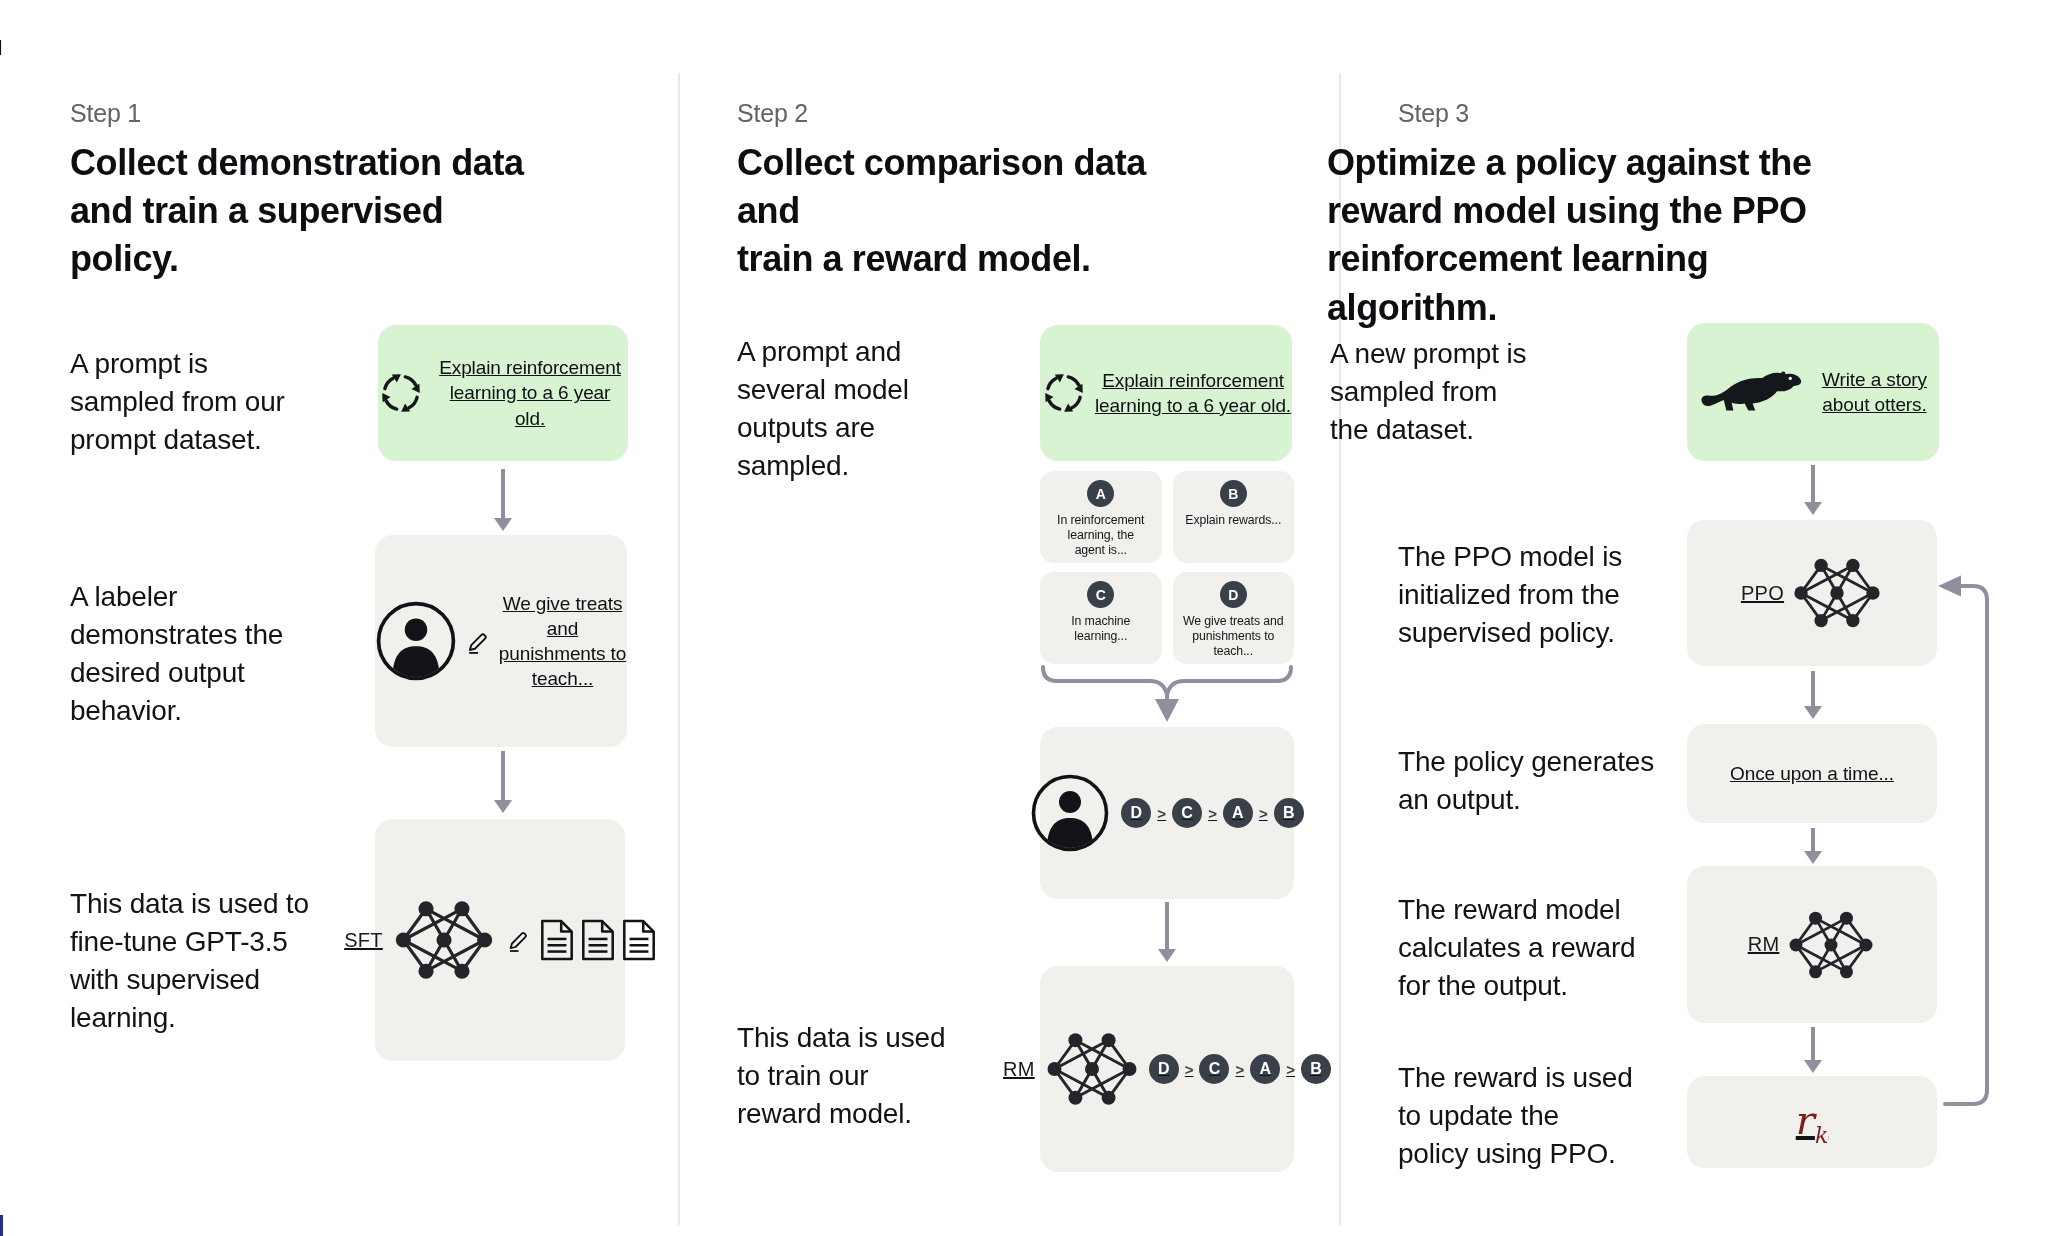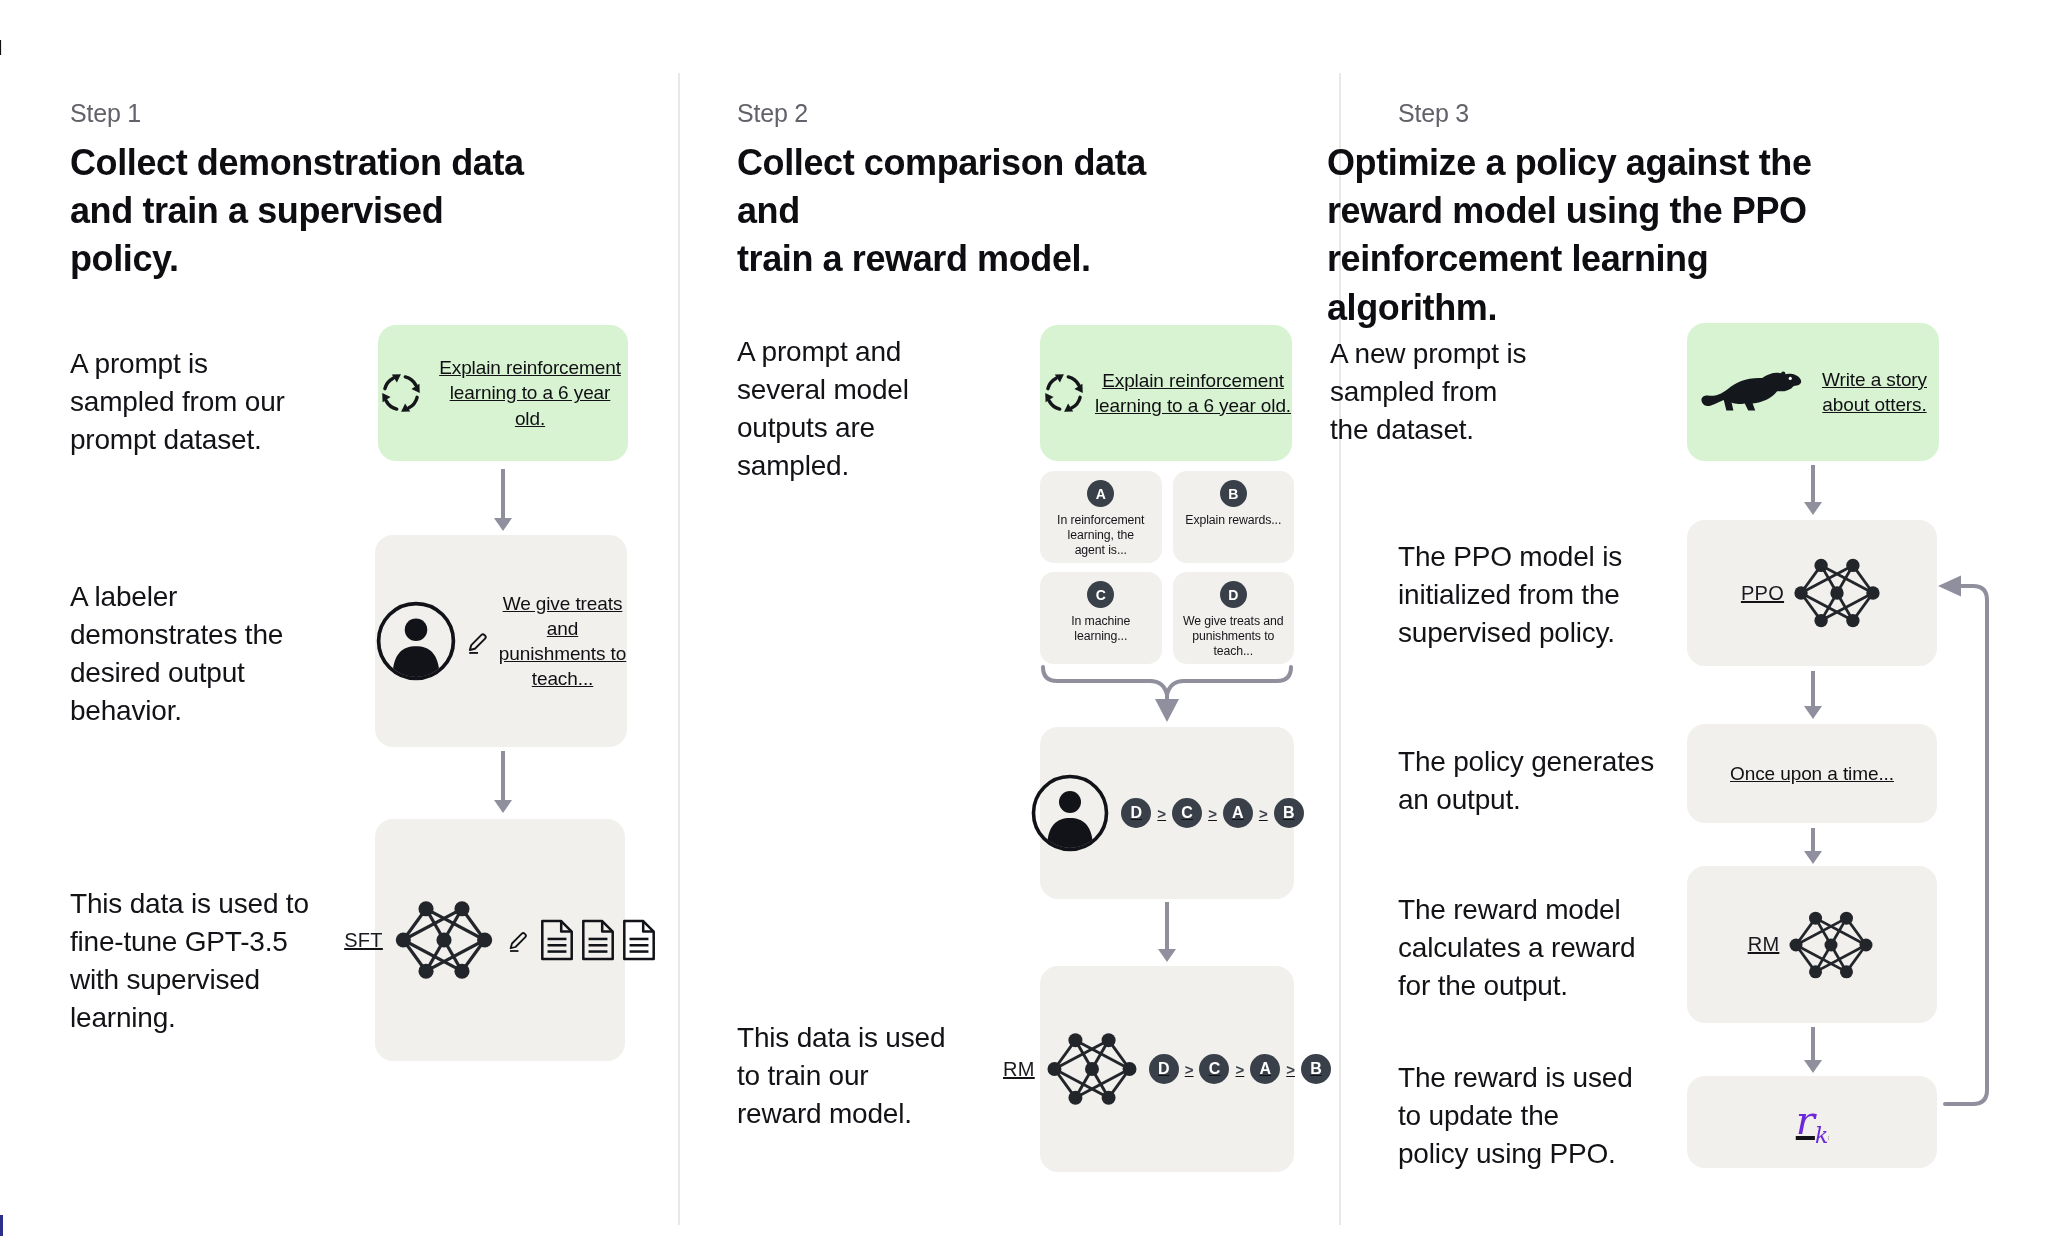--- a/index.html
+++ b/index.html
@@ -36,21 +36,21 @@
     border-left:9px solid transparent;border-right:9px solid transparent;border-top:13px solid var(--arrow);}
   .badge{width:30px;height:30px;border-radius:50%;background:var(--badge);color:#fff;font-weight:700;
     font-size:16px;display:flex;align-items:center;justify-content:center;flex:none;}
   .badge.sm{width:27px;height:27px;font-size:14px;}
   .rank{display:flex;align-items:center;gap:6px;}
   .rank .sep{color:var(--badge);font-weight:700;font-size:15px;}
   .outgrid{position:absolute;display:grid;grid-template-columns:1fr 1fr;gap:9px 11px;}
   .minibox{background:var(--gray);border-radius:14px;height:92px;display:flex;flex-direction:column;
     align-items:center;justify-content:flex-start;padding-top:9px;gap:6px;box-sizing:border-box;}
   .minitext{font-size:12.3px;line-height:1.22;text-align:center;white-space:pre-line;color:#15151a;letter-spacing:-0.1px;}
-  .rk{font-family:"DejaVu Serif","Liberation Serif",serif;font-style:italic;font-size:40px;color:#6d28d9;}
+  .rk{font-family:"DejaVu Serif","Liberation Serif",serif;font-style:italic;font-size:40px;color:#7f1d1d;}
   .rk sub{font-size:22px;}
   .docrow{display:flex;gap:7px;}
   .footer-bar{position:absolute;left:0;right:0;bottom:0;height:6px;
     background:linear-gradient(90deg,#252b7f 0%,#2d2b8f 26%,#5d2aa2 46%,#8c28a6 62%,#a62aa0 100%);}
   .edge-line{position:absolute;left:0;bottom:4px;width:3px;height:50px;background:#2b2f8a;}
   .frag{position:absolute;left:-13px;font-size:22px;color:#111;}
   svg{display:block;}
 </style>
 </head>
 <body>

